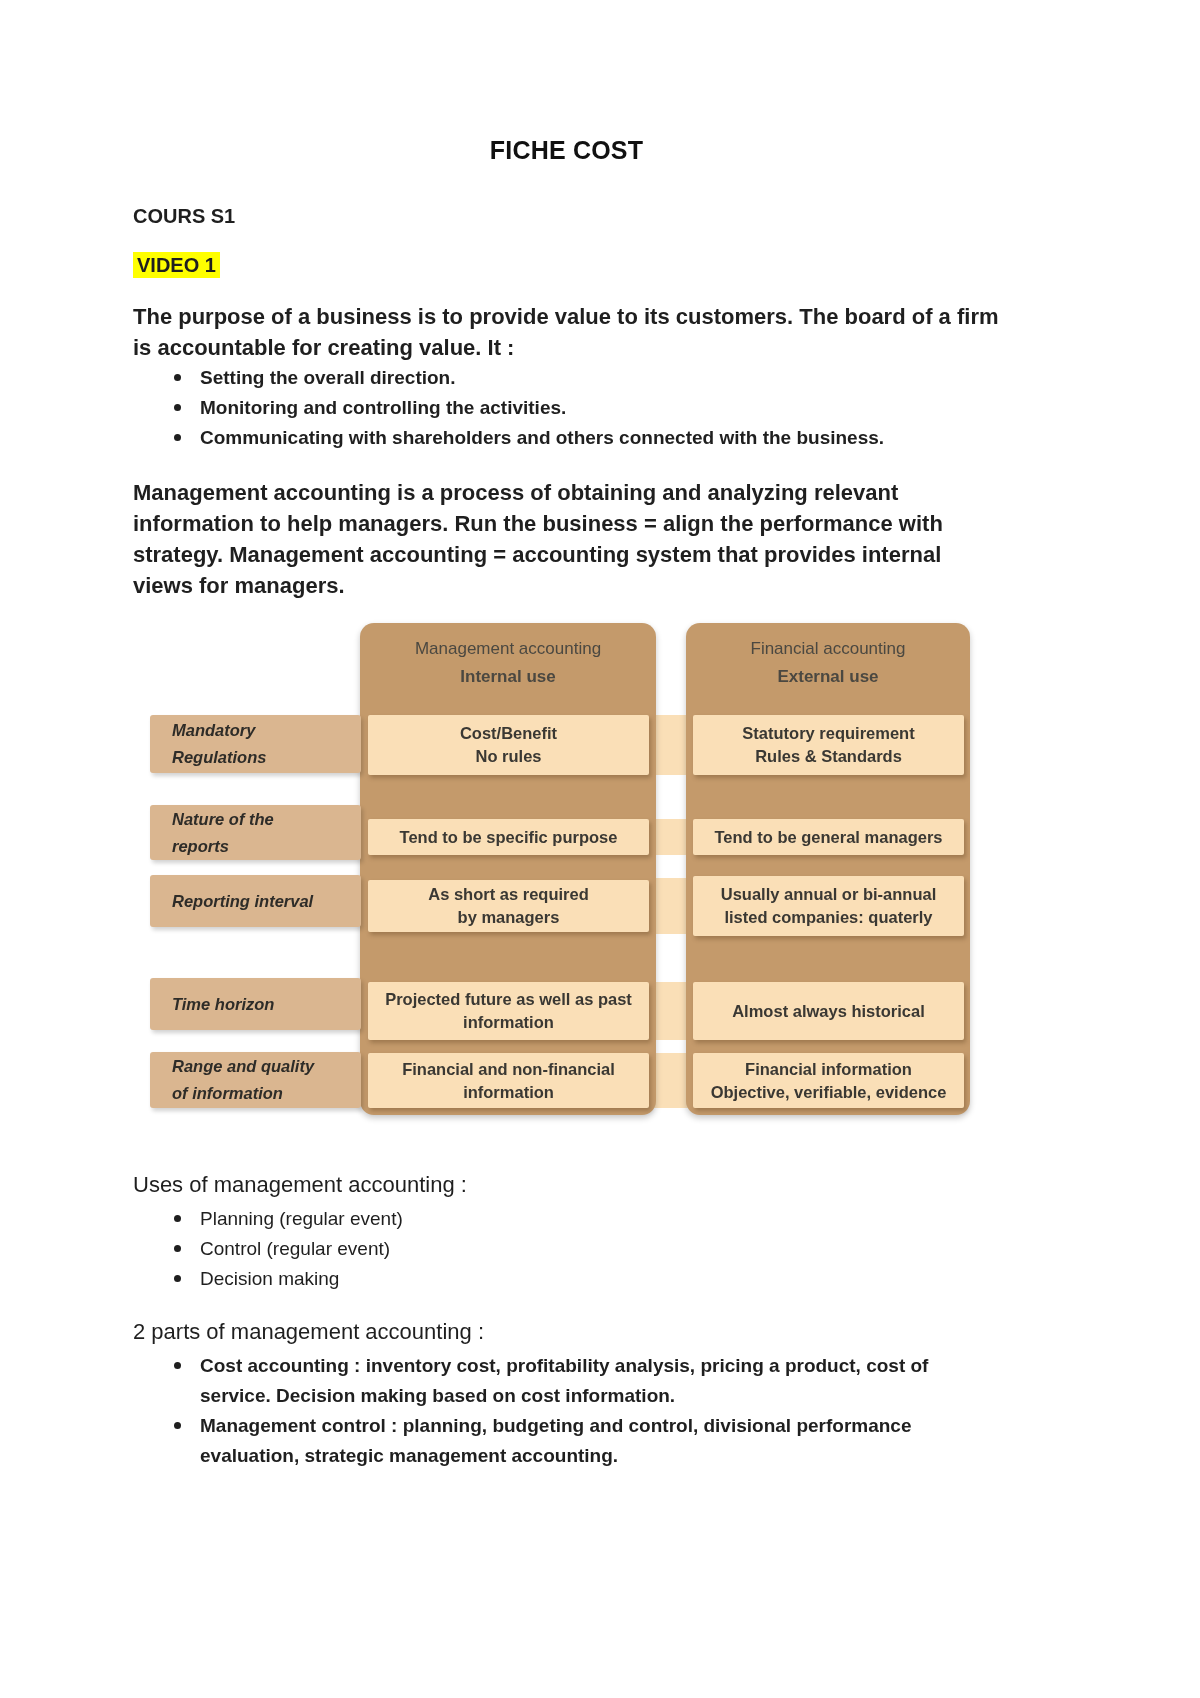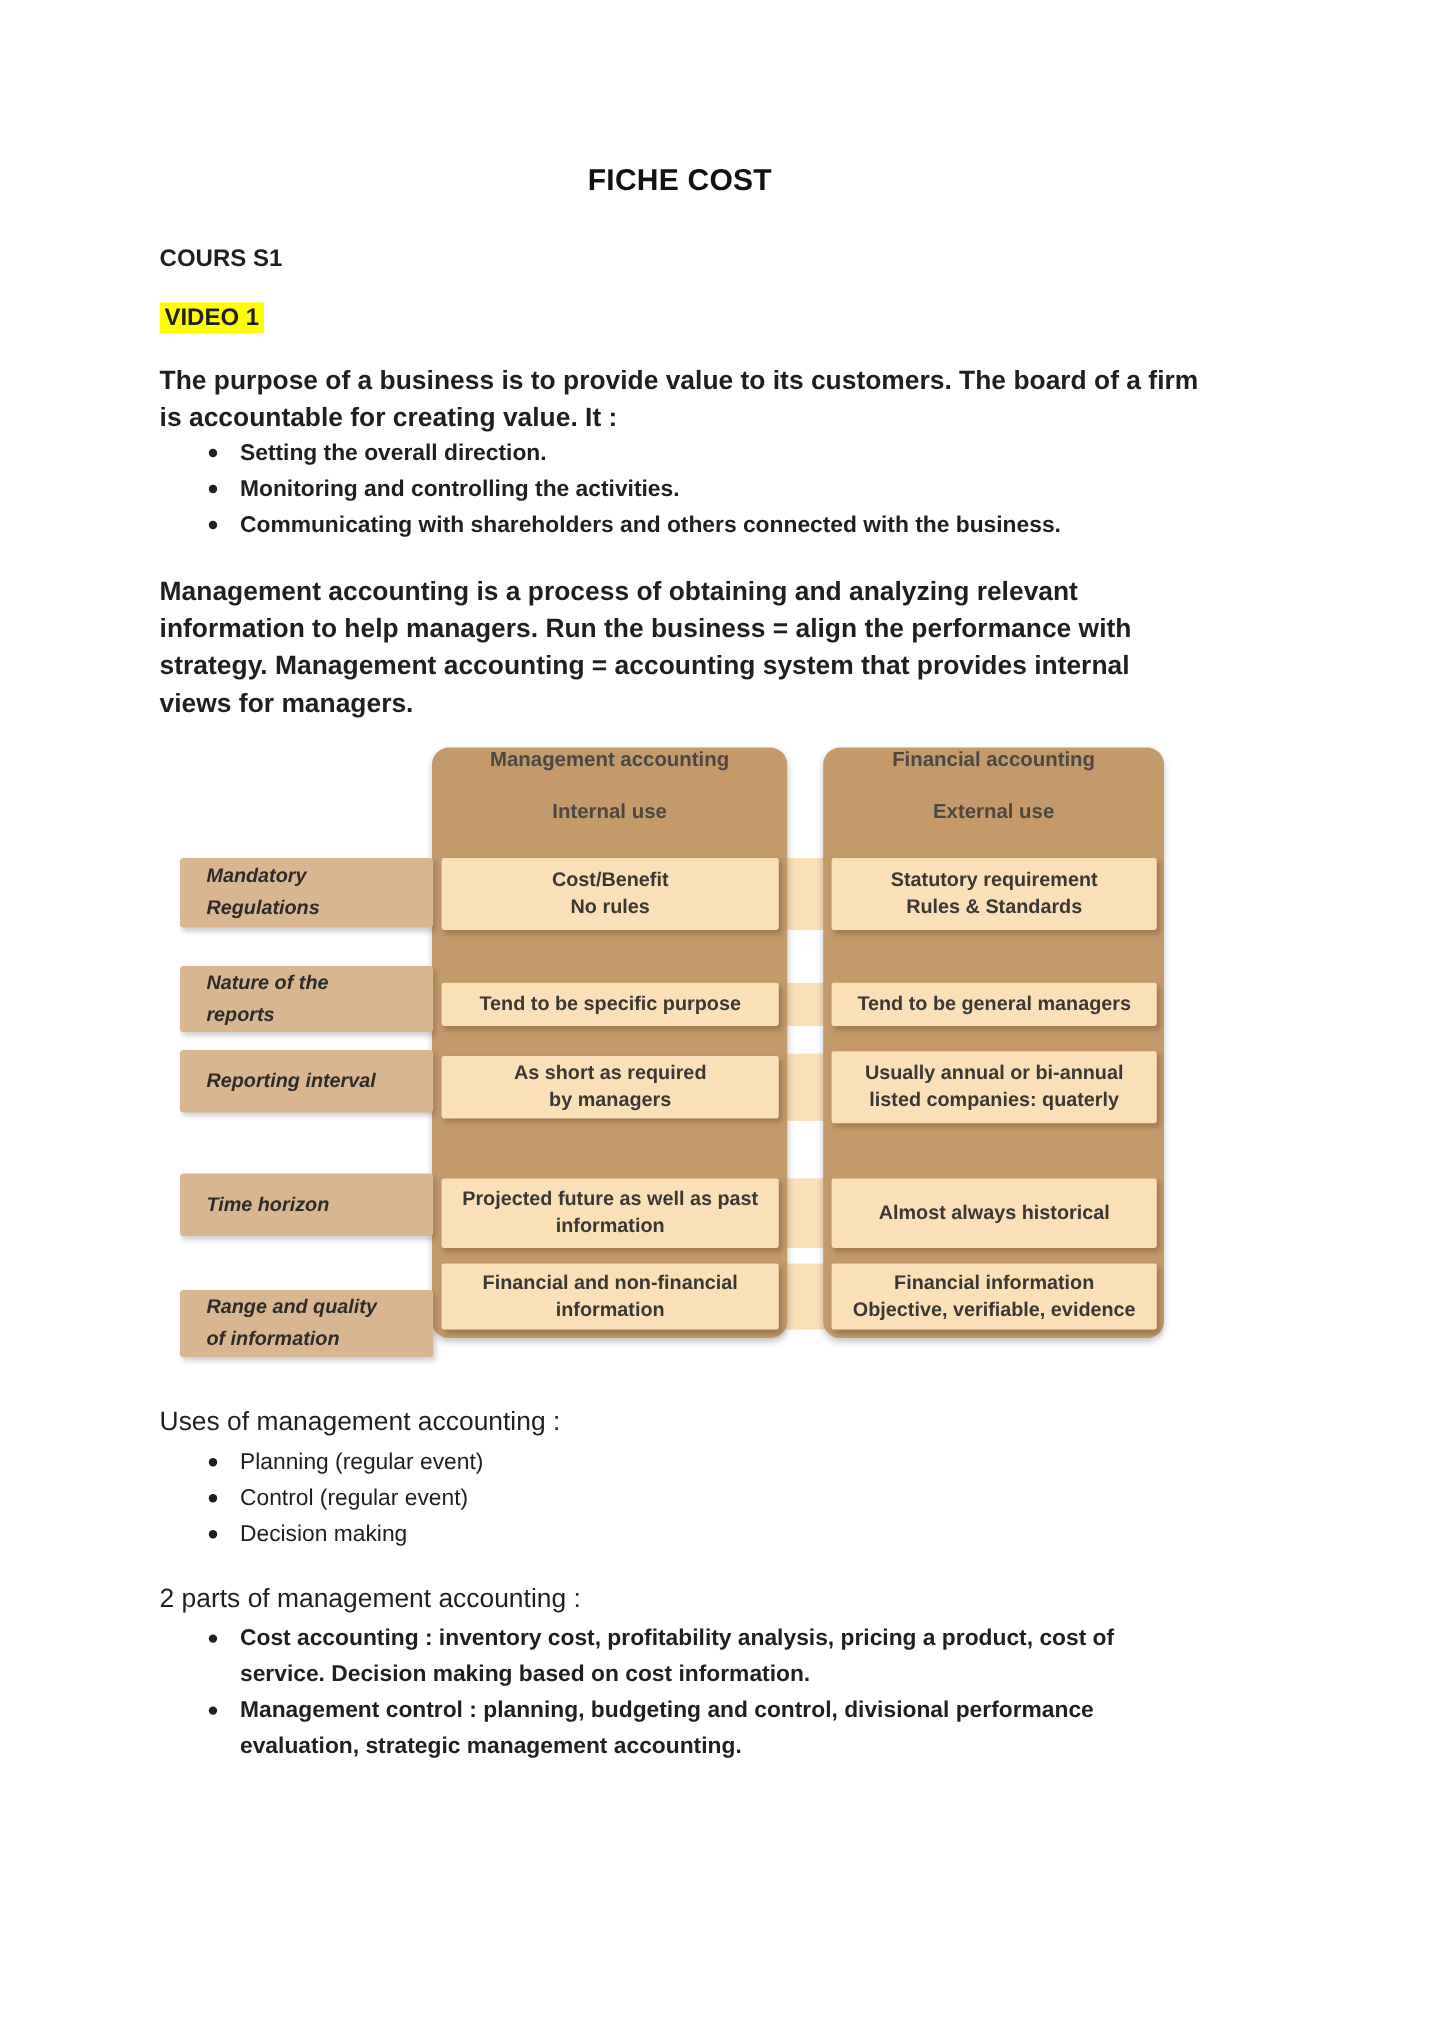--- a/index.html
+++ b/index.html
@@ -47,25 +47,25 @@
   }
   .col {
     position: absolute; top: 0; height: 492px; z-index: 1;
     background: var(--column, #c49a6b);
     border-radius: 14px;
     box-shadow: 0 3px 6px rgba(0,0,0,0.22);
   }
   .colA { left: 227px; width: 296px; }
   .colB { left: 553px; width: 284px; }
   .col-title {
-    text-align: center;
-    font-weight: 700; font-size: 17px; color: var(--header-text, #4b4841);
+    margin-top: 16px; text-align: center;
+    font-weight: 400; font-size: 17px; color: var(--header-text, #4b4841);
   }
   .col-sub {
-    margin-top: 24px; text-align: center;
+    margin-top: 8px; text-align: center;
     font-weight: 700; font-size: 17px; color: var(--header-text, #4b4841);
   }
   .rlabel {
     position: absolute; left: 17px; width: 211px; z-index: 2;
     background: var(--label, #dab690);
     display: flex; align-items: center;
     padding-left: 22px;
     font-weight: 700; font-style: italic; font-size: 16.5px; line-height: 27px;
     color: #2e2c28; white-space: pre-line;
     border-radius: 3px;
@@ -81,21 +81,21 @@
     border-radius: 2px;
     box-shadow: 2px 3px 4px rgba(90,60,30,0.35);
   }
   .cellA { left: 235px; width: 281px; }
   .cellB { left: 560px; width: 271px; }
 
   .l1 { top: 92px;  height: 58px; }
   .l2 { top: 182px; height: 55px; }
   .l3 { top: 252px; height: 52px; }
   .l4 { top: 355px; height: 52px; }
-  .l5 { top: 452px; height: 56px; }
+  .l5 { top: 429px; height: 56px; }
 
   .a1 { top: 92px;  height: 60px; }
   .a2 { top: 196px; height: 36px; }
   .a3 { top: 257px; height: 52px; }
   .a4 { top: 359px; height: 58px; }
   .a5 { top: 430px; height: 55px; }
 
   .b1 { top: 92px;  height: 60px; }
   .b2 { top: 196px; height: 36px; }
   .b3 { top: 253px; height: 60px; }

